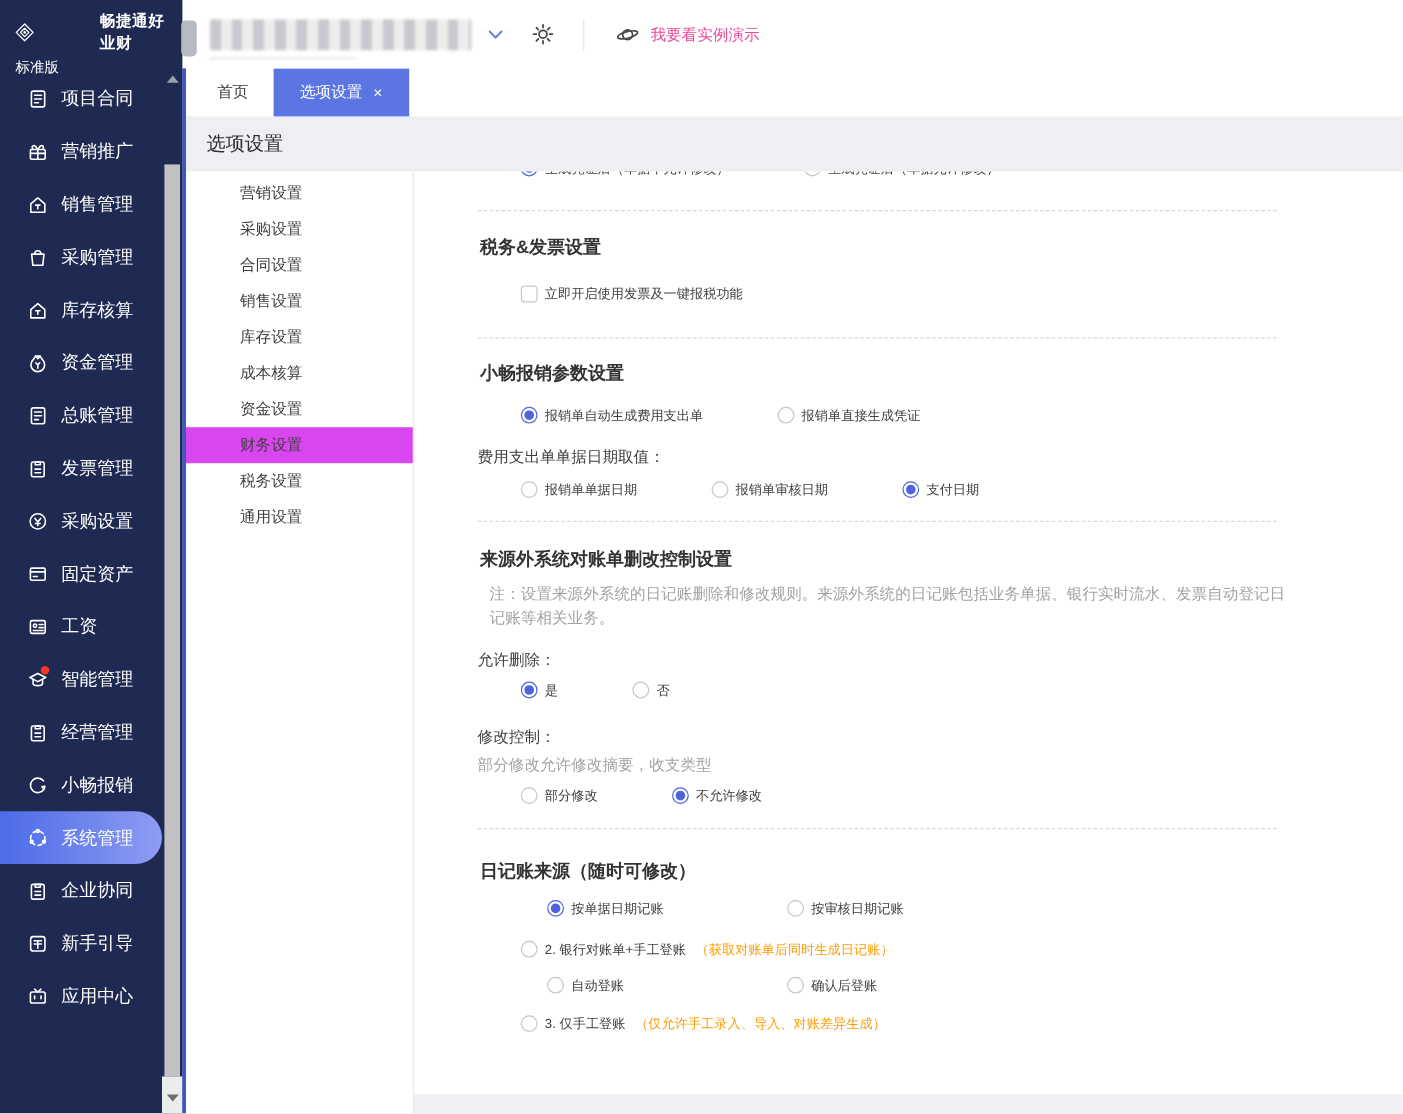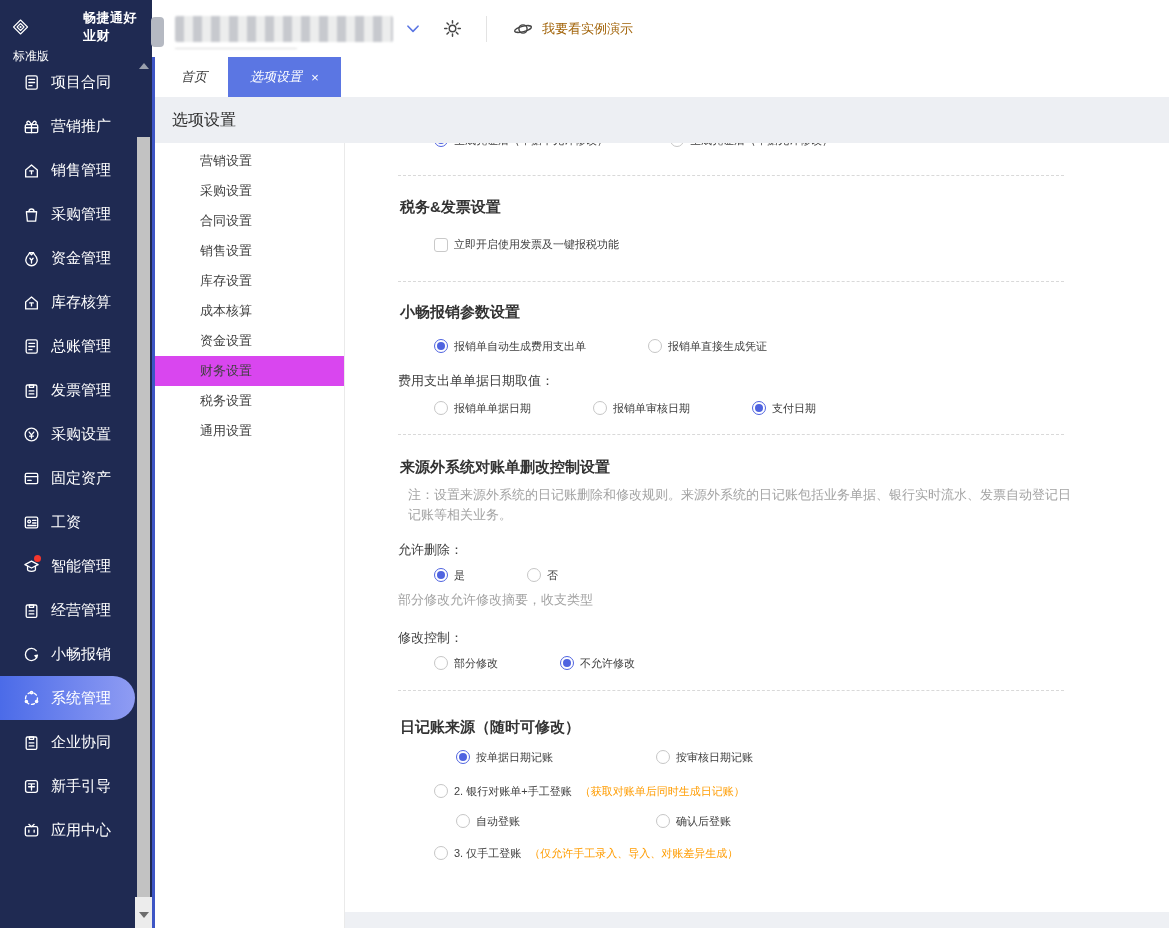--- a/index.html
+++ b/index.html
@@ -33,23 +33,23 @@
   .pill{position:absolute;left:-4px;top:17px;width:13px;height:30px;background:#b5b9c2;border-radius:4px;}
   .mosaic{position:relative;width:218px;height:26px;margin-left:8px;border-radius:2px;
           background:repeating-linear-gradient(90deg,#c7c9ce 0 9px,#eceded 9px 18px),
                      repeating-linear-gradient(0deg,rgba(170,172,178,.55) 0 6px,rgba(248,248,248,.6) 6px 13px);
           filter:blur(1.3px);}
   .mosaic::after{content:"";position:absolute;left:0;right:96px;bottom:-7px;height:1px;background:#d9d9d9;filter:none;}
   .tico{stroke:#454545;fill:none;stroke-width:1.4;stroke-linecap:round;stroke-linejoin:round;}
   .chev{margin-left:14px;}
   .gearbtn{margin-left:24px;cursor:pointer;display:flex;}
   .tb-div{width:1px;height:26px;background:#e3e3e3;margin-left:24px;}
-  .demo{display:flex;align-items:center;gap:9px;margin-left:26px;cursor:pointer;font-size:13px;color:#a16207;}
-  
-  .tabs{height:40px;display:flex;align-items:stretch;background:#fff;padding-left:5px;font-style:italic;}
+  .demo{display:flex;align-items:center;gap:9px;margin-left:26px;cursor:pointer;font-size:13px;color:#ec4899;}
+  
+  .tabs{height:40px;display:flex;align-items:stretch;background:#fff;padding-left:5px;}
   .tab{display:flex;align-items:center;padding:0 21px;font-size:13px;color:#3a3a3a;cursor:pointer;}
   .tab.active{background:#5b76e3;color:#fff;gap:9px;padding:0 22px;}
   .tab-close{font-size:13px;line-height:1;cursor:pointer;}
   .band{height:46px;background:#edeff3;display:flex;align-items:center;padding-left:17px;
         font-size:16px;font-weight:500;color:#2e2e2e;}
   
   .workspace{position:absolute;left:0;right:0;top:143px;bottom:0;display:flex;}
   .nav{width:190px;flex:none;background:#fff;border-right:1px solid #eaeaea;box-sizing:border-box;padding-top:3px;}
   .nav-item{height:30px;line-height:30px;padding-left:45px;font-size:13px;color:#3f3f3f;cursor:pointer;}
   .nav-item.sel{background:#d946ef;}
@@ -176,29 +176,29 @@
           <span>销售管理</span>
         </div>
       <div class="s-item">
           <svg class="si">
             <use href="#s-bag"></use>
           </svg>
           <span>采购管理</span>
         </div>
       <div class="s-item">
           <svg class="si">
+            <use href="#s-house"></use>
+          </svg>
+          <span>库存核算</span>
+        </div>
+      <div class="s-item">
+          <svg class="si">
             <use href="#s-moneybag"></use>
           </svg>
           <span>资金管理</span>
-        </div>
-      <div class="s-item">
-          <svg class="si">
-            <use href="#s-house"></use>
-          </svg>
-          <span>库存核算</span>
         </div>
       <div class="s-item">
           <svg class="si">
             <use href="#s-doc"></use>
           </svg>
           <span>总账管理</span>
         </div>
       <div class="s-item">
           <svg class="si">
             <use href="#s-clip"></use>
@@ -391,22 +391,22 @@
           <div class="row" style="margin-top:6px">
             <span class="opt">
                 <i class="rd on"></i>
                 <span>是</span>
               </span>
             <span class="opt">
                 <i class="rd"></i>
                 <span>否</span>
               </span>
           </div>
+          <div class="lab" style="margin-top:20px">修改控制：</div>
           <div class="lab gray" style="margin-top:6px">部分修改允许修改摘要，收支类型</div>
-          <div class="lab" style="margin-top:20px">修改控制：</div>
           <div class="row" style="margin-top:6px">
             <span class="opt">
                 <i class="rd"></i>
                 <span>部分修改</span>
               </span>
             <span class="opt">
                 <i class="rd on"></i>
                 <span>不允许修改</span>
               </span>
           </div>

